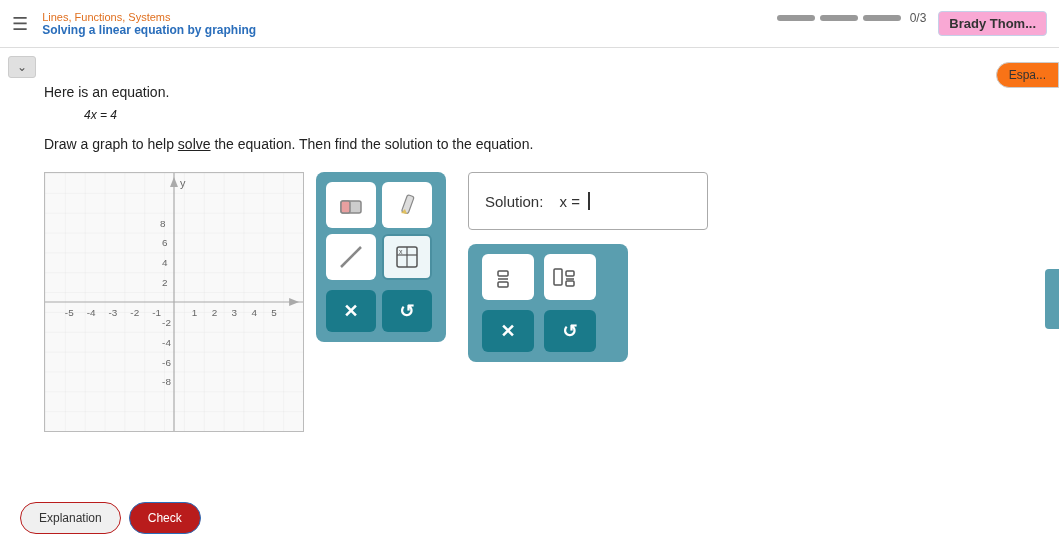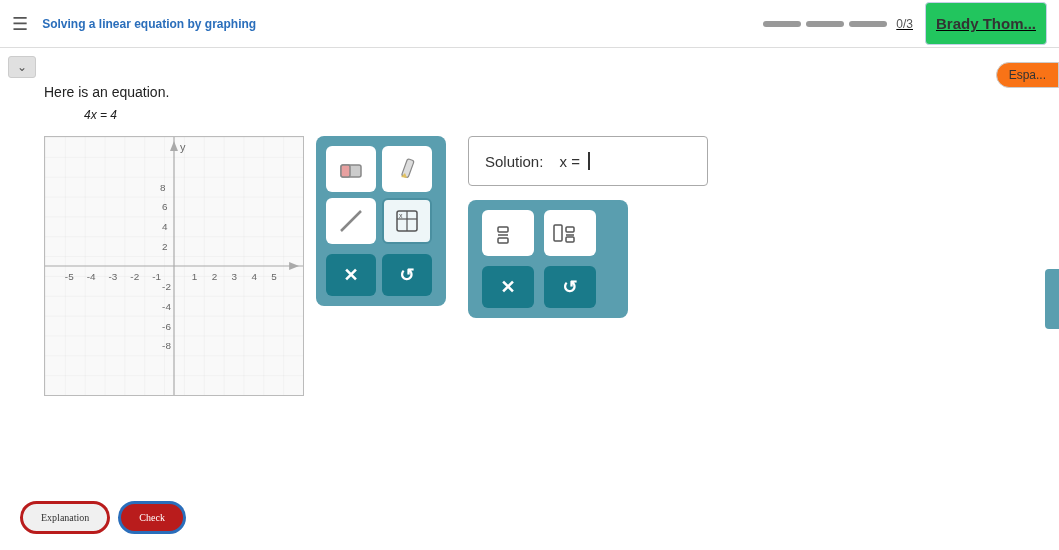--- a/index.html
+++ b/index.html
@@ -37,46 +37,45 @@
       color: #e07020;
     }
     .topic-subtitle {
       font-size: 12px;
       color: #2a6ebb;
       font-weight: bold;
     }
     .top-right {
       margin-left: auto;
       display: flex;
-      align-items: center;
+      align-items: flex-start;
       gap: 12px;
-      text-decoration: underline;
     }
     .progress-bar-container {
       display: flex;
       gap: 5px;
       align-items: center;
     }
     .progress-seg {
       width: 38px;
       height: 6px;
       background: #999;
       border-radius: 3px;
     }
     .progress-count {
       font-size: 12px;
       color: #555;
       margin-left: 4px;
     }
     .user-badge {
-      background: #22c55e;
+      background: #f9a8d4;
       border: 1px solid #c5d0e8;
       border-radius: 4px;
-      padding: 12px 10px;
-      font-size: 15px;
+      padding: 4px 10px;
+      font-size: 13px;
       font-weight: bold;
       color: #333;
     }
 
     
     .main-content {
       background: #fff;
       margin: 0;
       padding: 0;
       height: calc(550px - 48px);
@@ -209,21 +208,21 @@
       margin-left: 10px;
     }
     .solution-box {
       border: 1px solid #aaa;
       border-radius: 4px;
       padding: 10px 16px;
       font-size: 15px;
       color: #333;
       background: #fff;
       min-width: 240px;
-      height: 50px;
+      height: 58px;
       display: flex;
       align-items: center;
       gap: 6px;
     }
     .solution-cursor {
       display: inline-block;
       width: 2px;
       height: 18px;
       background: #333;
       margin-left: 2px;
@@ -279,27 +278,26 @@
     
     .bottom-buttons {
       position: absolute;
       bottom: 16px;
       left: 20px;
       display: flex;
       gap: 8px;
     }
     .bottom-btn {
       background: #f0f0f0;
-      border: 3px solid #b91c1c;
+      border: 1px solid #b91c1c;
       border-radius: 20px;
       padding: 8px 18px;
-      font-size: 10px;
+      font-size: 12px;
       cursor: pointer;
       color: #333;
-      font-family: Liberation Serif, serif;
     }
     .bottom-btn.primary {
       background: #b91c1c;
       color: #fff;
       border-color: #2a6ebb;
     }
 
     
     .espanol-btn {
       position: absolute;
@@ -326,20 +324,21 @@
       border-radius: 4px 0 0 4px;
       cursor: pointer;
     }
   </style>
 </head>
 <body>
 
 <div class="top-bar">
   <span class="hamburger-icon">☰</span>
   <div class="topic-info">
+    <span class="topic-title">Lines, Functions, Systems</span>
     <span class="topic-subtitle">Solving a linear equation by graphing</span>
   </div>
   <div class="top-right">
     <div class="progress-bar-container">
       <div class="progress-seg"></div>
       <div class="progress-seg"></div>
       <div class="progress-seg"></div>
       <span class="progress-count">0/3</span>
     </div>
     <div class="user-badge">Brady Thom...</div>
@@ -351,20 +350,23 @@
   <div class="collapse-btn">
     <span>⌄</span>
   </div>
 
   <div class="espanol-btn">Espa...</div>
 
   <div class="content-area">
     <p class="intro-text">Here is an equation.</p>
     <p class="equation-text">
       <span>4x = 4</span>
+    </p>
+    <p class="instruction-text">
+      <span>Draw a graph to help </span><span class="underline">solve</span><span> the equation. Then find the solution to the equation.</span>
     </p>
 
     <div class="graph-tools-row">
 
       <div class="graph-container">
         <svg class="graph-canvas" viewBox="0 0 260 260">
 
           <defs>
             <pattern id="smallGrid" width="20" height="20" patternUnits="userSpaceOnUse">
               <path d="M 20 0 L 0 0 0 20" fill="none" stroke="#ddd" stroke-width="0.5"></path>

